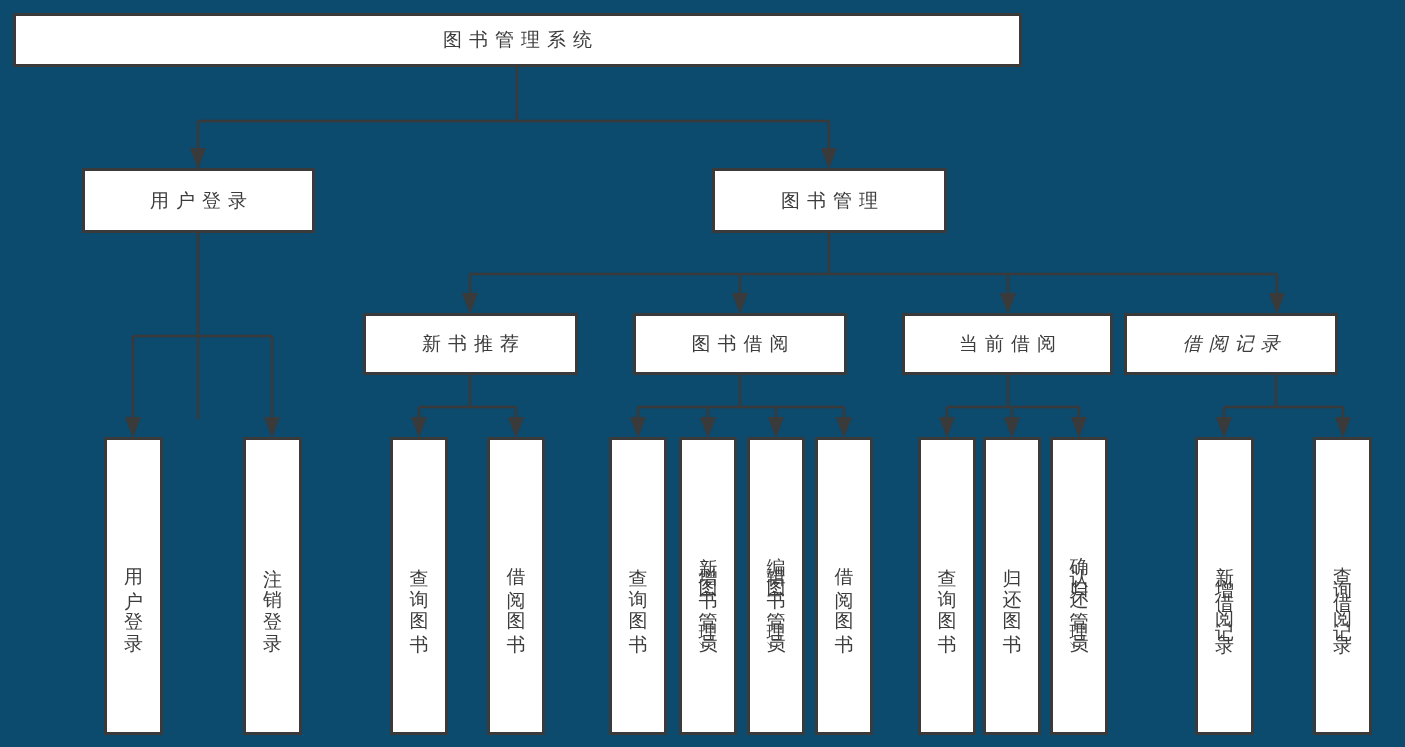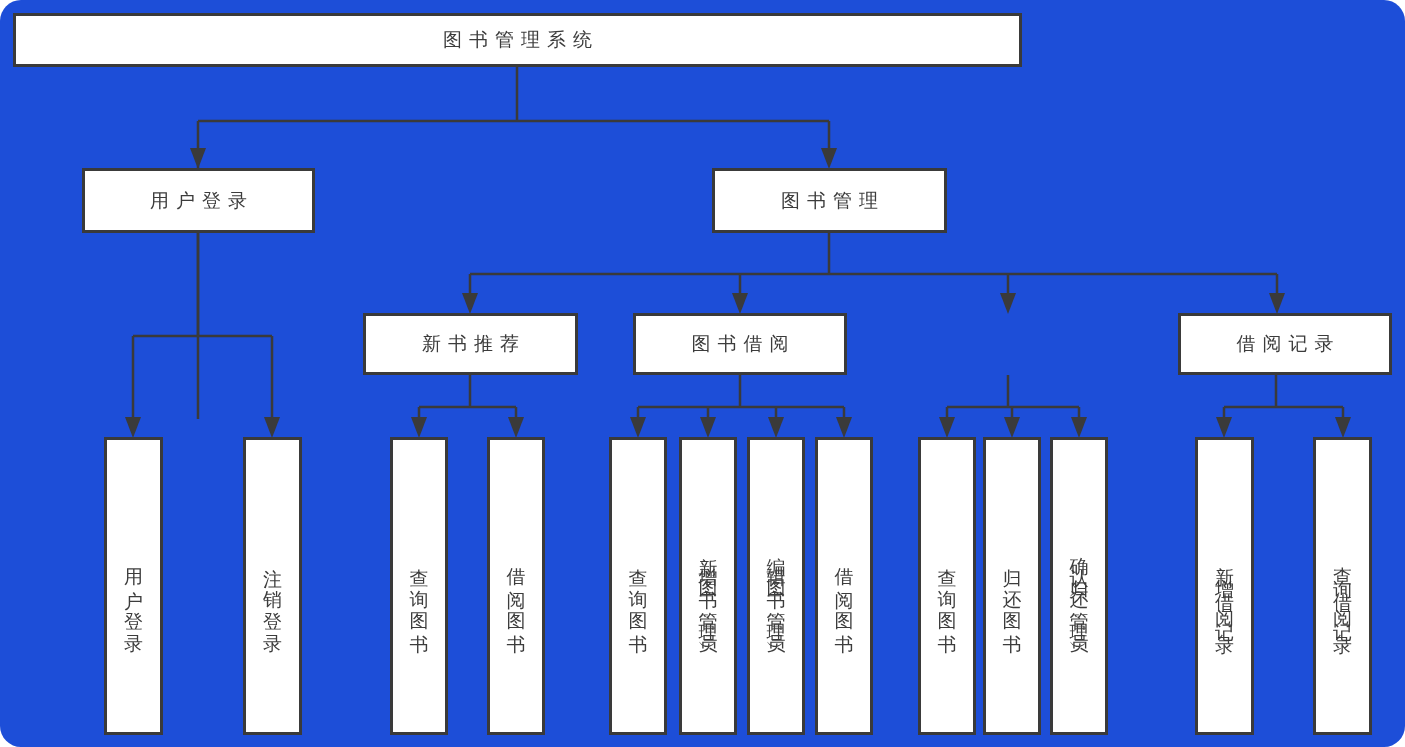--- a/index.html
+++ b/index.html
@@ -5,23 +5,22 @@
   html, body {
     margin: 0;
     padding: 0;
     background: #ffffff;
     font-family: "Liberation Sans", sans-serif;
   }
   .canvas {
     position: relative;
     width: 1405px;
     height: 747px;
-    background: #1d4ed8;
+    background: #0c4a6e;
     overflow: hidden;
-    border-radius: 21px;
   }
   .connectors {
     position: absolute;
     left: 0;
     top: 0;
     z-index: 1;
   }
   .node {
     position: absolute;
     box-sizing: border-box;
@@ -127,21 +126,24 @@
   <div class="node" style="left:363px; top:313px; width:215px; height:62px;">
     <span class="hlabel">新书推荐</span>
   </div>
 
   <div class="node" style="left:712px; top:168px; width:235px; height:65px;">
     <span class="hlabel">图书管理</span>
   </div>
   <div class="node" style="left:633px; top:313px; width:214px; height:62px;">
     <span class="hlabel">图书借阅</span>
   </div>
-  <div class="node" style="left:1178px; top:313px; width:214px; height:62px;">
+  <div class="node" style="left:902px; top:313px; width:211px; height:62px;">
+    <span class="hlabel">当前借阅</span>
+  </div>
+  <div class="node" style="left:1124px; top:313px; width:214px; height:62px;font-style:italic;">
     <span class="hlabel">借阅记录</span>
   </div>
 
   <div class="node leaf" style="left:104px; top:437px; width:59px; height:298px;">
     <span class="vlabel v4">用户登录</span>
   </div>
   <div class="node leaf" style="left:243px; top:437px; width:59px; height:298px;">
     <span class="vlabel v4">注销登录</span>
   </div>
 

